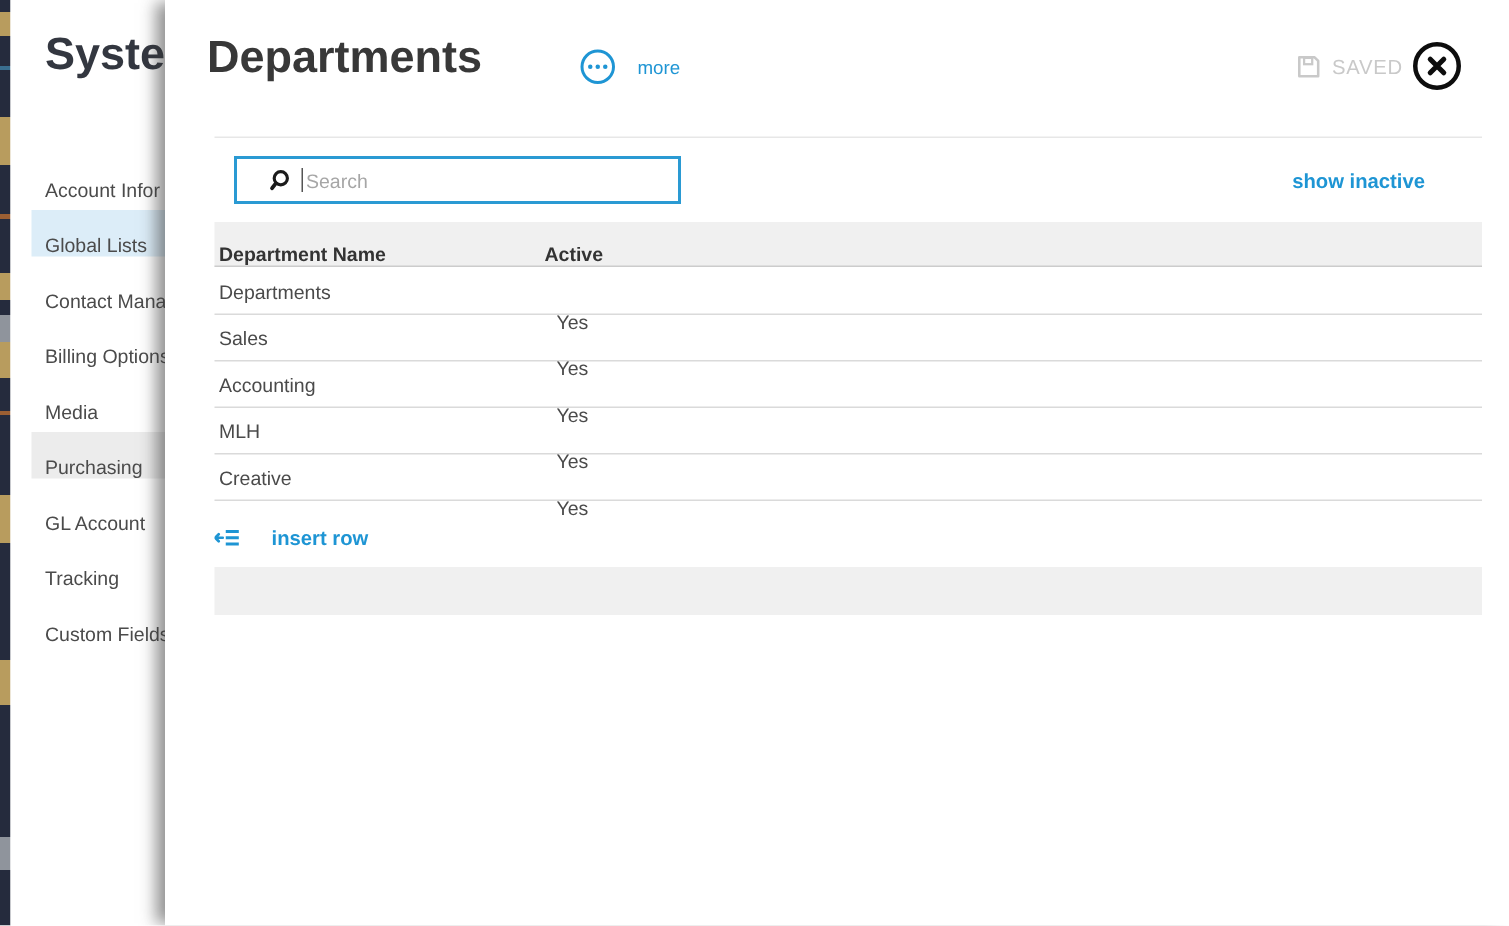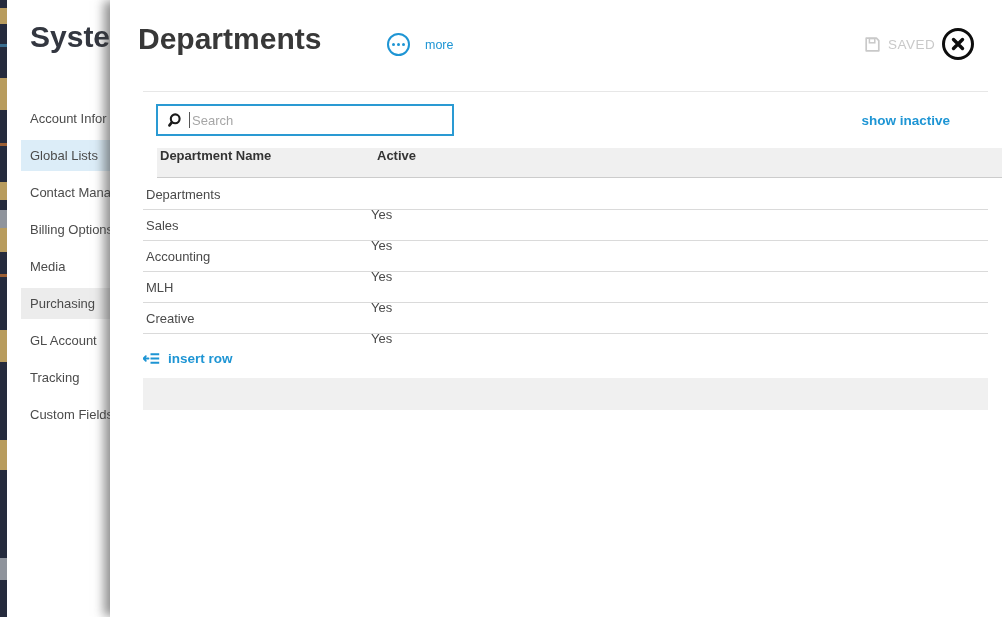--- a/index.html
+++ b/index.html
@@ -33,21 +33,21 @@
       #8f949c 558px, #8f949c 580px,
       #252b3d 580px, #252b3d 617px); }
 
   
   .settings-panel { position:absolute; left:7px; top:0; width:103px; height:617px;
                     background:#fff; overflow:hidden; }
   .settings-title { position:absolute; left:23px; top:20px; font-size:30px;
                     font-weight:700; color:#333740; white-space:nowrap; }
   .side-items { position:absolute; left:0; top:103px; width:103px; overflow:hidden; }
   .side-item { height:31px; margin:0 0 6px 14px; padding-left:9px;
-               display:flex; align-items:center; font-size:13px; color:#4b4b4b;
+               display:flex; align-items:flex-end; font-size:13px; color:#4b4b4b;
                white-space:nowrap; cursor:pointer; }
   .side-item.selected { background:#dcedf8; }
   .side-item.hovered  { background:#ececec; }
 
   
   .modal { position:absolute; left:110px; top:0; width:896px; height:617px;
            background:#fff; box-shadow:-7px 0 10px -1px rgba(55,55,55,0.55); }
 
   .modal-title { position:absolute; left:28px; top:22px; font-size:30px;
                  font-weight:700; color:#383838; }
@@ -65,42 +65,42 @@
 
   .close-btn { position:absolute; left:832px; top:28px; width:32px; height:32px;
                border:3px solid #0d0d0d; border-radius:50%; background:#fff;
                display:flex; align-items:center; justify-content:center; cursor:pointer; }
 
   
   .toolbar { position:absolute; left:33px; top:91px; width:845px; height:57px;
              border-top:1px solid #e7e7e7; background:#fff;
              display:flex; align-items:center; }
   .search-box { margin-left:13px; width:298px; height:32px; border:2px solid #2a9ad3;
-                background:#fff; display:flex; align-items:center; padding:0 8px; }
+                background:#fff; display:flex; align-items:center; padding:0 20px; }
   .search-caret { width:1px; height:16px; background:#555; margin:0 2px 0 6px; }
   .search-box input { border:none; outline:none; flex:1; font-size:13px; color:#444;
                       font-family:"Liberation Sans", sans-serif; background:transparent; }
   .search-box input::placeholder { color:#a6a6a6; }
   .show-inactive { margin-left:auto; margin-right:38px; color:#1e95d4;
                    font-size:13.5px; font-weight:600; cursor:pointer; }
 
   
-  .t-head { position:absolute; left:47px; top:148px; width:845px; height:30px;
+  .t-head { position:absolute; left:33px; top:148px; width:845px; height:30px;
             background:#f0f0f0; border-bottom:1px solid #cccccc; display:flex;
-            align-items:flex-start; font-size:13px; font-weight:700; color:#333; }
+            align-items:flex-end; font-size:13px; font-weight:700; color:#333; }
   .t-rows { position:absolute; left:33px; top:179px; width:845px; }
   .t-row  { height:31px; border-bottom:1px solid #dadada; display:flex;
             align-items:center; font-size:13px; color:#4a4a4a; cursor:pointer; }
   .col-name   { width:220px; padding-left:3px; }
   .col-active { flex:1; }
   .t-row .col-active { padding-left:8px;margin-top:40px; }
 
   
   .insert-row { position:absolute; left:33px; top:351px; display:flex;
-                align-items:center; gap:8px; color:#1e95d4; font-size:13.5px;
+                align-items:center; gap:21px; color:#1e95d4; font-size:13.5px;
                 font-weight:600; cursor:pointer; }
   .footer-bar { position:absolute; left:33px; top:378px; width:845px; height:32px;
                 background:#f0f0f0; }
 </style>
 </head>
 <body>
 
 <div class="stage">
 
   <div class="app-rail"></div>

